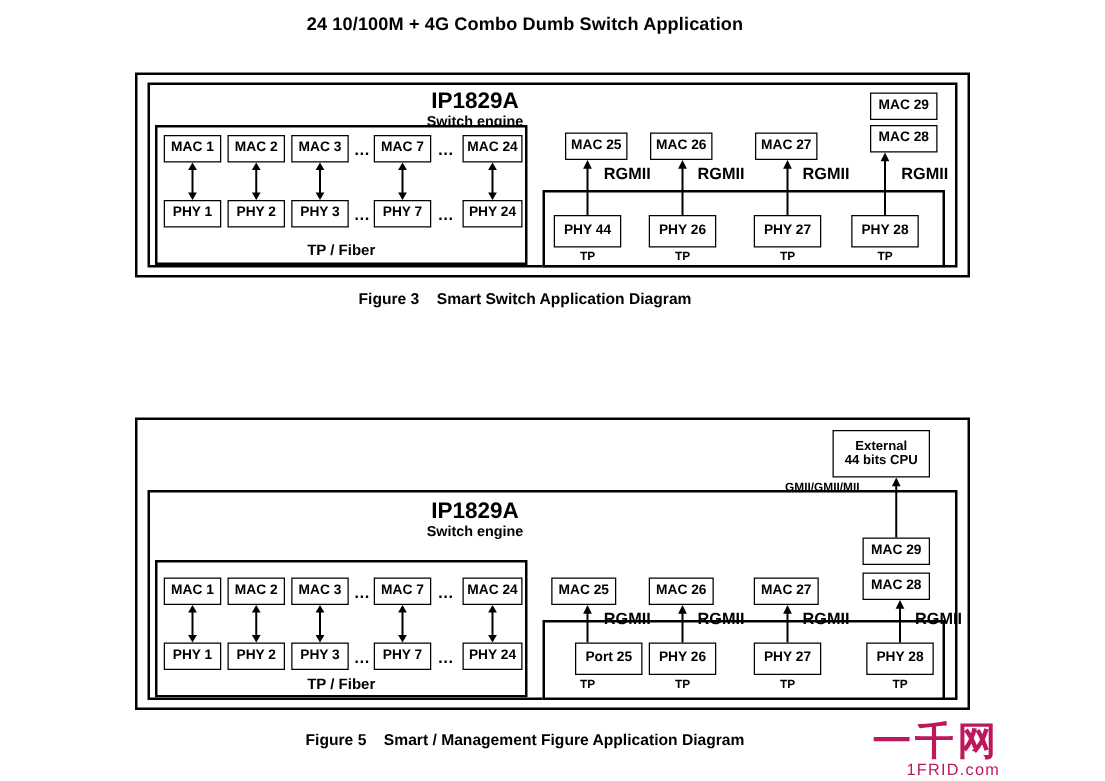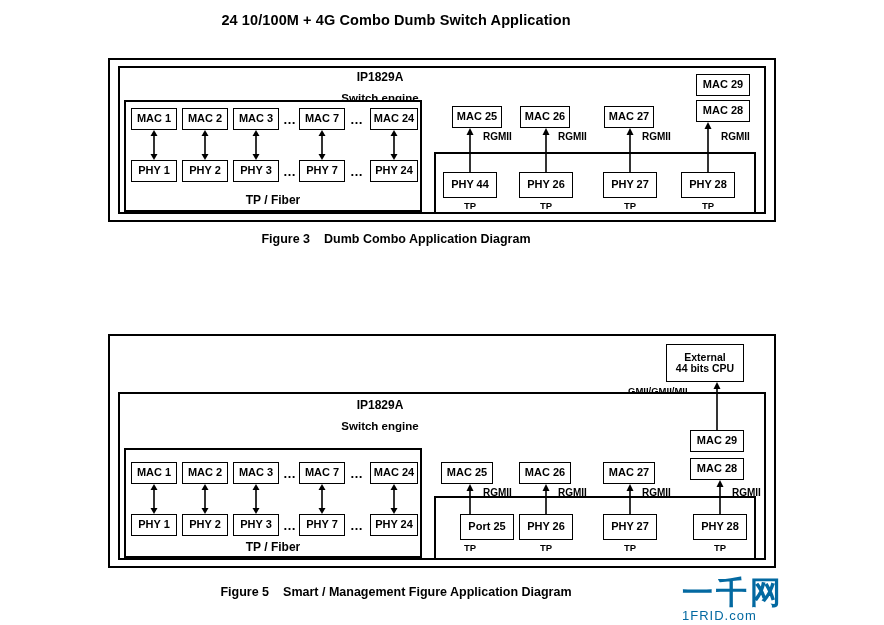--- a/index.html
+++ b/index.html
@@ -12,20 +12,21 @@
     background: #ffffff;
     font-family: "Liberation Sans", sans-serif;
     color: #000000;
     position: relative;
     overflow: hidden;
   }
   .page {
     position: relative;
     width: 792px;
     height: 625px;
+    padding-left: 16px;
   }
   .fig-title {
     position: absolute;
     width: 100%;
     text-align: center;
     font-weight: bold;
     font-size: 14.5px;
     letter-spacing: 0.1px;
   }
   .fig-caption {
@@ -47,21 +48,21 @@
   .inner-box {
     position: absolute;
     border: 2px solid #000;
     box-sizing: border-box;
     background: #fff;
   }
   .engine-title {
     position: absolute;
     text-align: center;
     font-weight: bold;
-    font-size: 12px;
+    font-size: 18px;
     width: 100%;
   }
   .engine-sub {
     position: absolute;
     text-align: center;
     font-weight: bold;
     font-size: 11.5px;
     width: 100%;
   }
   
@@ -80,43 +81,43 @@
   }
   .chip.two-line { font-size: 10.5px; }
   .ellipsis {
     position: absolute;
     font-size: 13px;
     font-weight: bold;
     letter-spacing: 1px;
   }
   .smalllabel {
     position: absolute;
-    font-size: 10px;
+    font-size: 13px;
     font-weight: bold;
     white-space: nowrap;
   }
   .tplabel {
     position: absolute;
     font-size: 9.5px;
     font-weight: bold;
     text-align: center;
   }
   .tpfiber {
     position: absolute;
     font-size: 12px;
     font-weight: bold;
     text-align: center;
   }
   svg.arrow { position: absolute; overflow: visible; }
   .wm {
     position: absolute;
     right: 8px;
     bottom: 2px;
-    text-align: left;
-    color: #0369a1;
+    text-align: right;
+    color: #be185d;
     user-select: none;
   }
   .wm .wm-big { font-size: 31px; font-weight: bold; letter-spacing: 3px; line-height: 1; }
   .wm .wm-small { font-size: 13px; letter-spacing: 1px; }
 </style>
 </head>
 <body>
 
 <div class="page">
 
@@ -208,21 +209,21 @@
   <div class="smalllabel" style="left:558px; top:131px;">RGMII</div>
   <div class="smalllabel" style="left:642px; top:131px;">RGMII</div>
   <div class="smalllabel" style="left:721px; top:131px;">RGMII</div>
 
   <div class="tplabel" style="left:443px; top:200px; width:54px;">TP</div>
   <div class="tplabel" style="left:519px; top:200px; width:54px;">TP</div>
   <div class="tplabel" style="left:603px; top:200px; width:54px;">TP</div>
   <div class="tplabel" style="left:681px; top:200px; width:54px;">TP</div>
 
   <div class="fig-caption" style="top:232px;">
-    <span class="cap-label">Figure 3</span><span>Dumb Combo Application Diagram</span>
+    <span class="cap-label">Figure 3</span><span>Smart Switch Application Diagram</span>
   </div>
 
 
   <div class="outer-box" style="left:108px; top:334px; width:668px; height:234px;"></div>
 
   <div class="chip two-line" style="left:666px; top:344px; width:78px; height:38px; flex-direction:column;">
     <span>External</span>
     <span>44 bits CPU</span>
   </div>
   <div class="smalllabel" style="left:628px; top:385px; font-size:9.5px;">GMII/GMII/MII</div>

